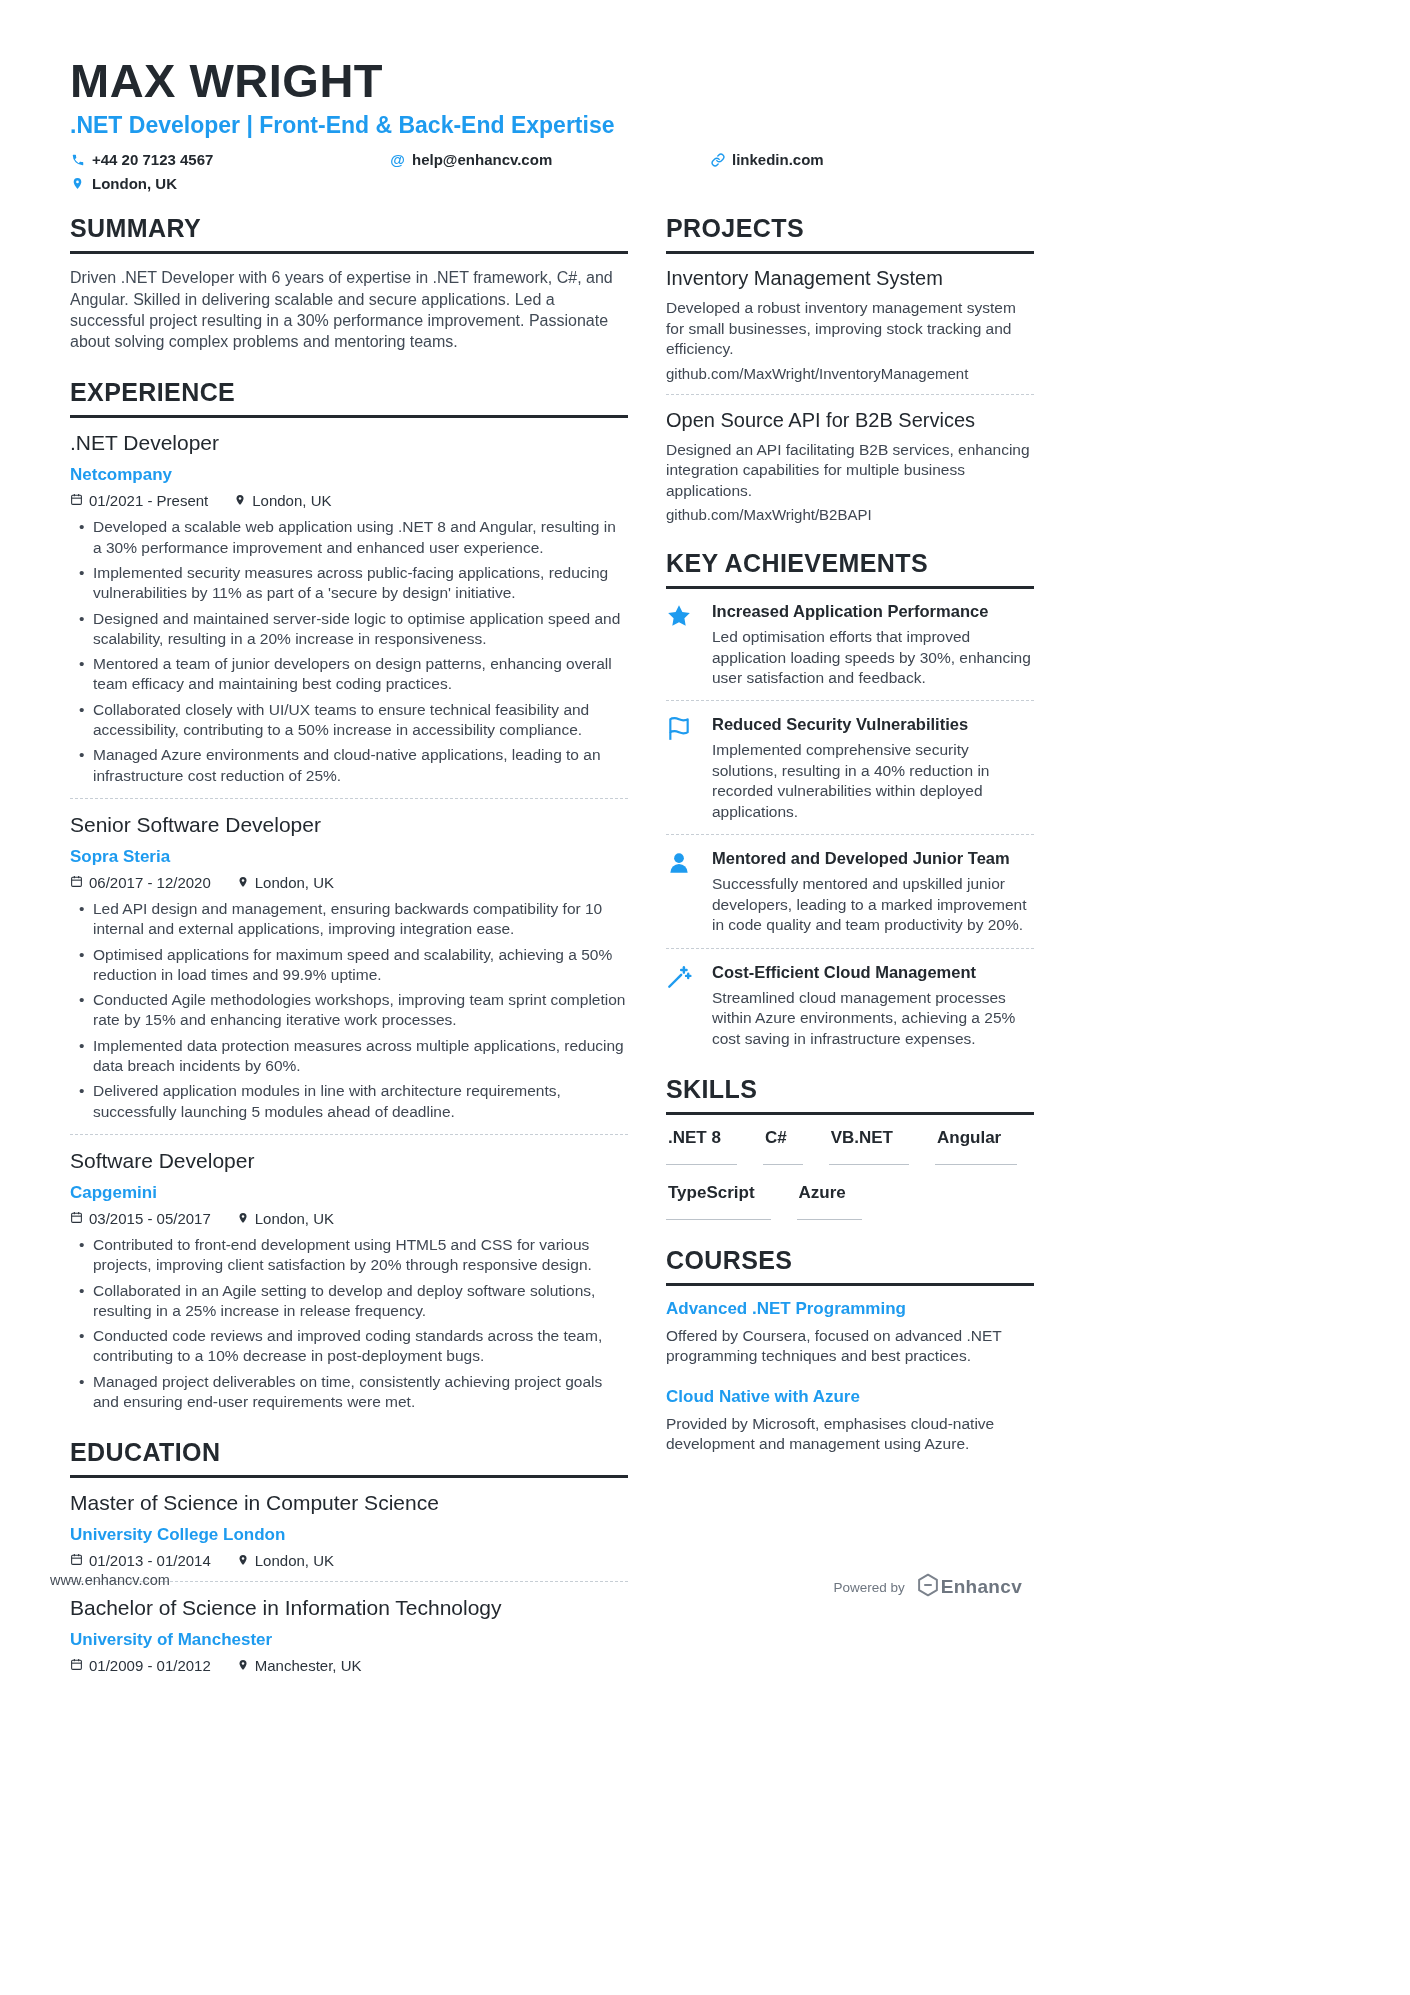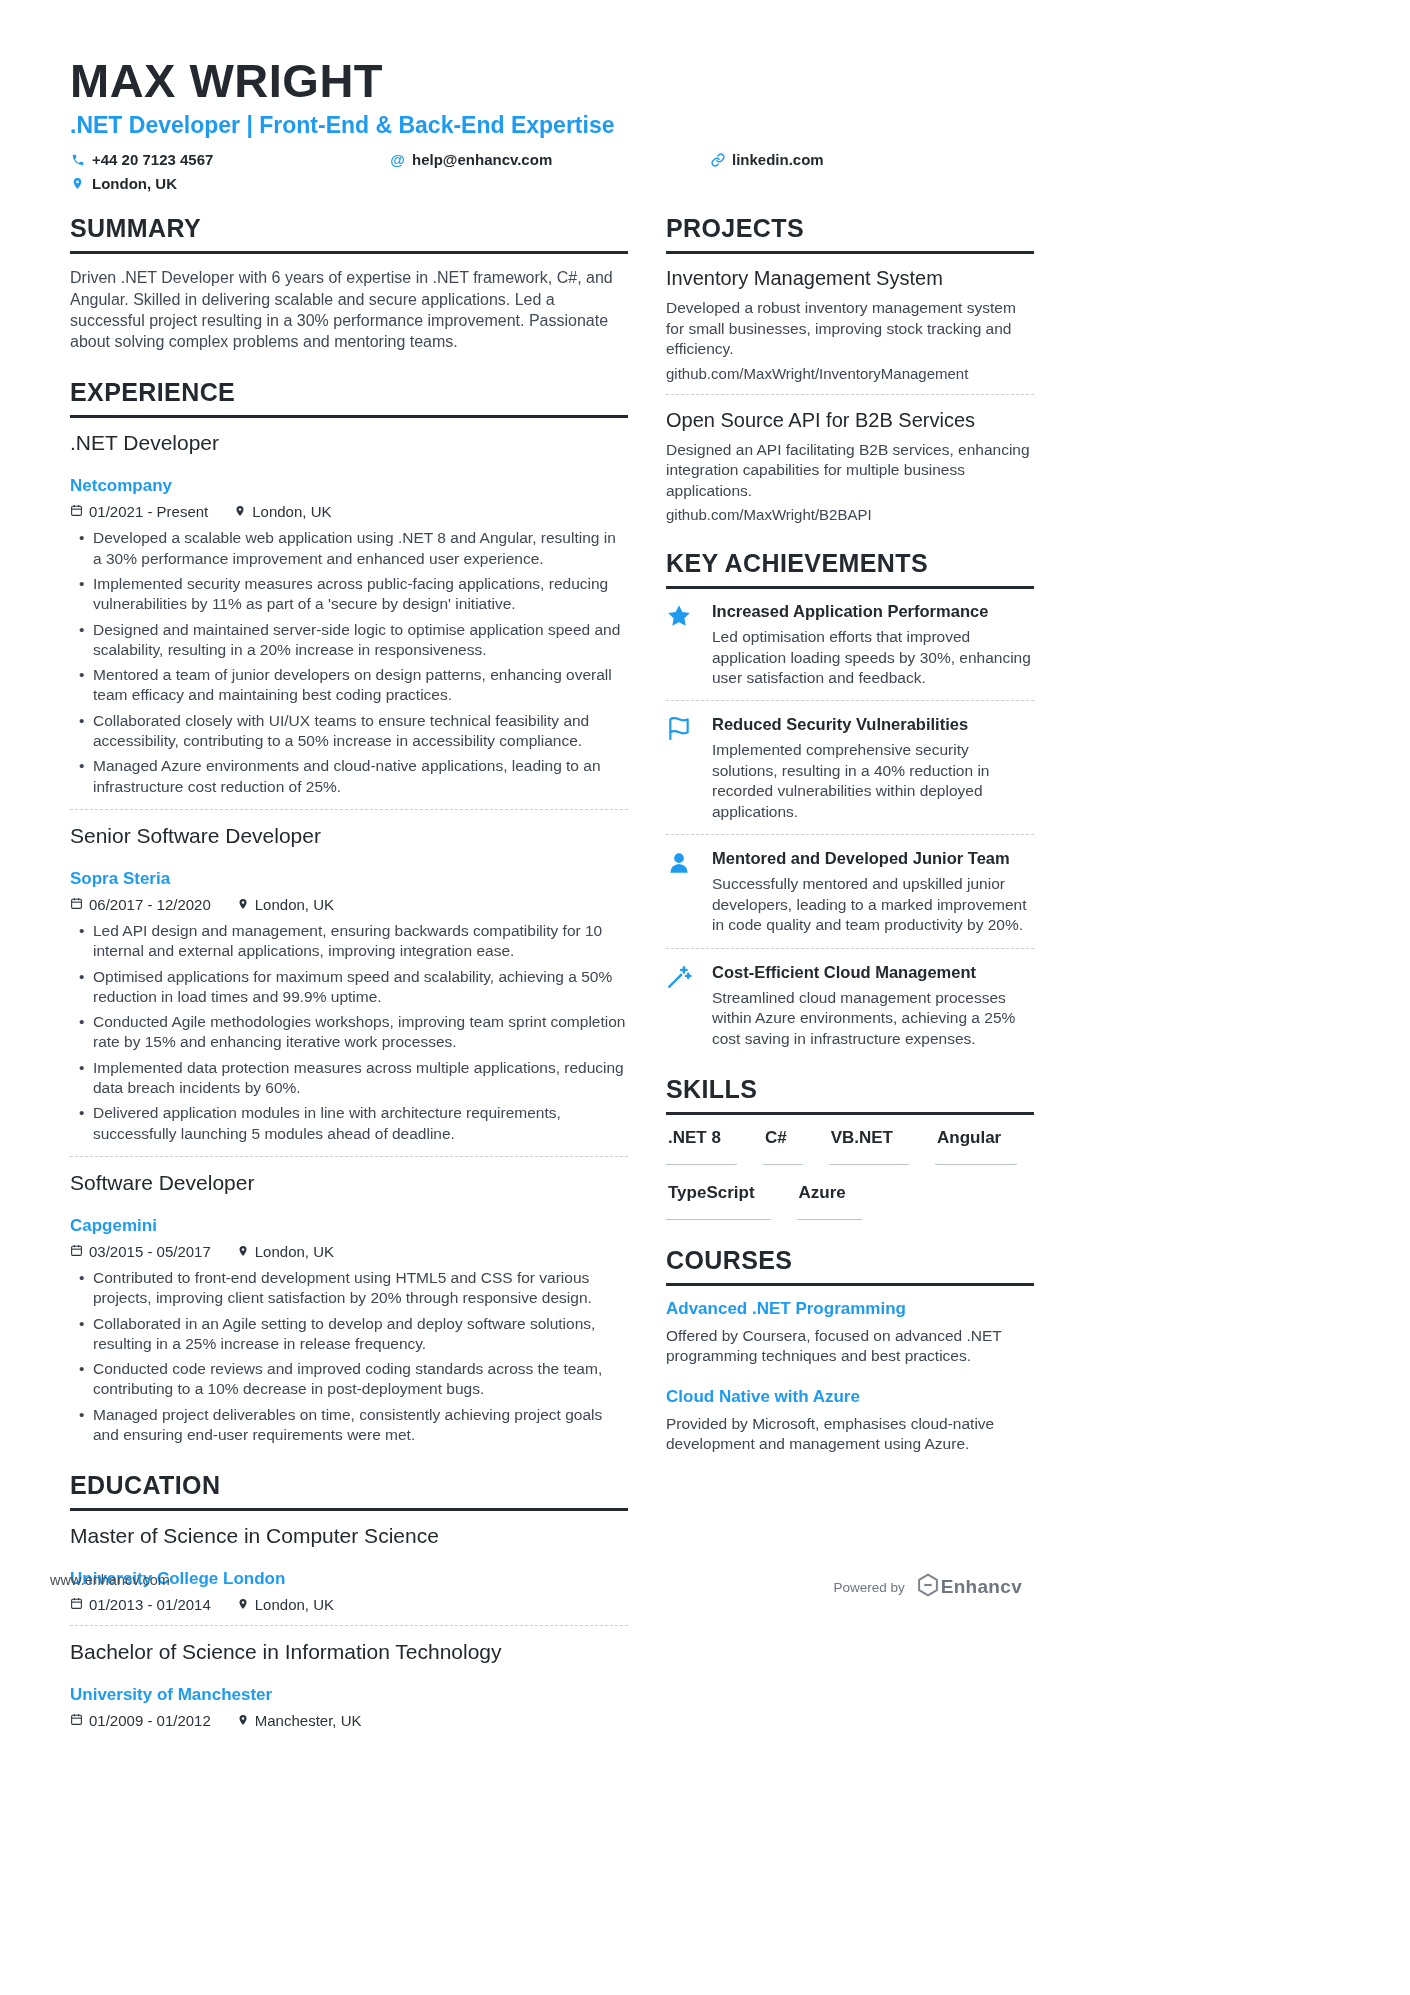--- a/index.html
+++ b/index.html
@@ -31,21 +31,21 @@
   .section-heading {
     font-size:25px; font-weight:700; color:#23292f; letter-spacing:.4px;
     padding-bottom:8px; border-bottom:3px solid #23292f; margin-bottom:13px;
   }
   .divider { border:none; border-top:1px dashed #c7ced5; margin:12px 0 14px 0; height:0; }
 
   
   .summary-text { font-size:16px; line-height:1.33; color:#414a55; }
 
   .entry-title { font-size:21px; font-weight:400; color:#23292f; margin-top:3px; }
-  .entry-company { font-size:17px; font-weight:700; color:#1e9bef; margin-top:21px; }
+  .entry-company { font-size:17px; font-weight:700; color:#1e9bef; margin-top:10px; }
   .meta-row { display:flex; gap:26px; margin-top:7px; font-size:15px; color:#2b333c; align-items:flex-end; }
   .meta-item { display:flex; align-items:center; gap:6px; }
   ul.bullets { list-style:none; margin-top:8px; }
   ul.bullets li {
     position:relative; padding-left:23px; font-size:15.5px; line-height:1.31;
     color:#3f4752; margin-bottom:5px;
   }
   ul.bullets li::before { content:"•"; position:absolute; left:9px; color:#3f4752; }
 
   

